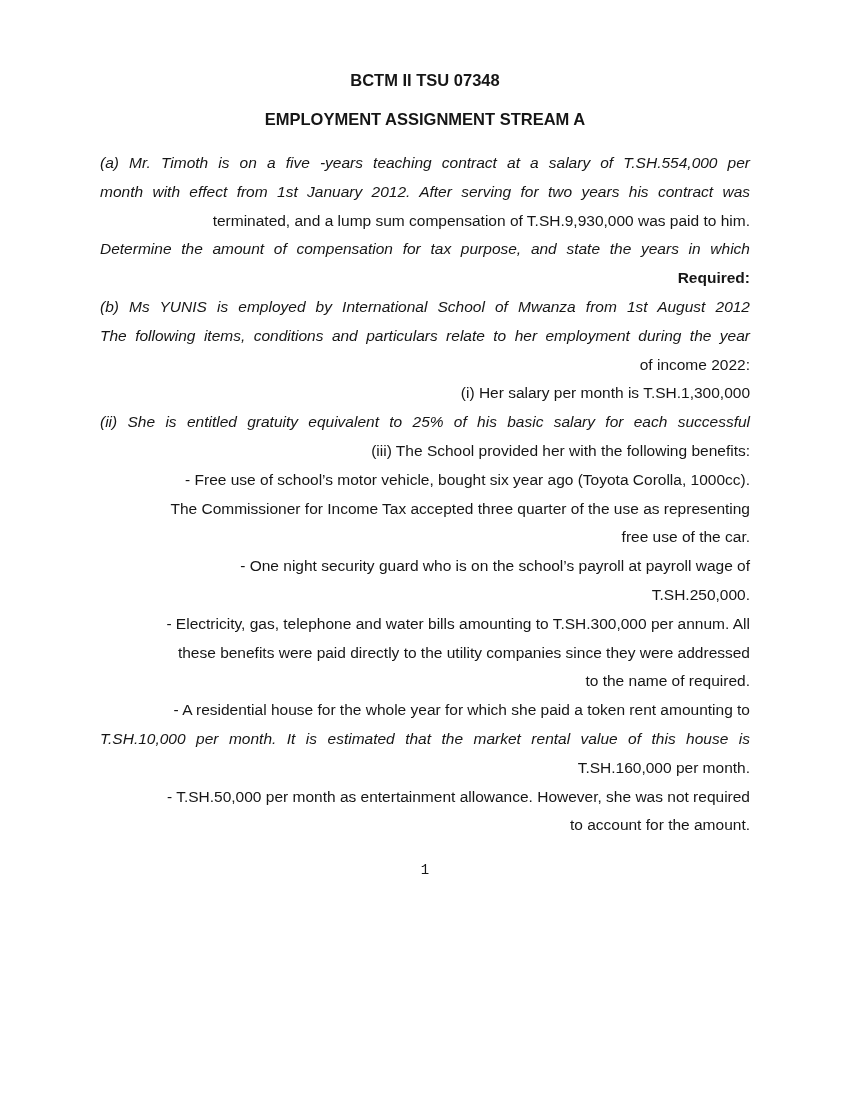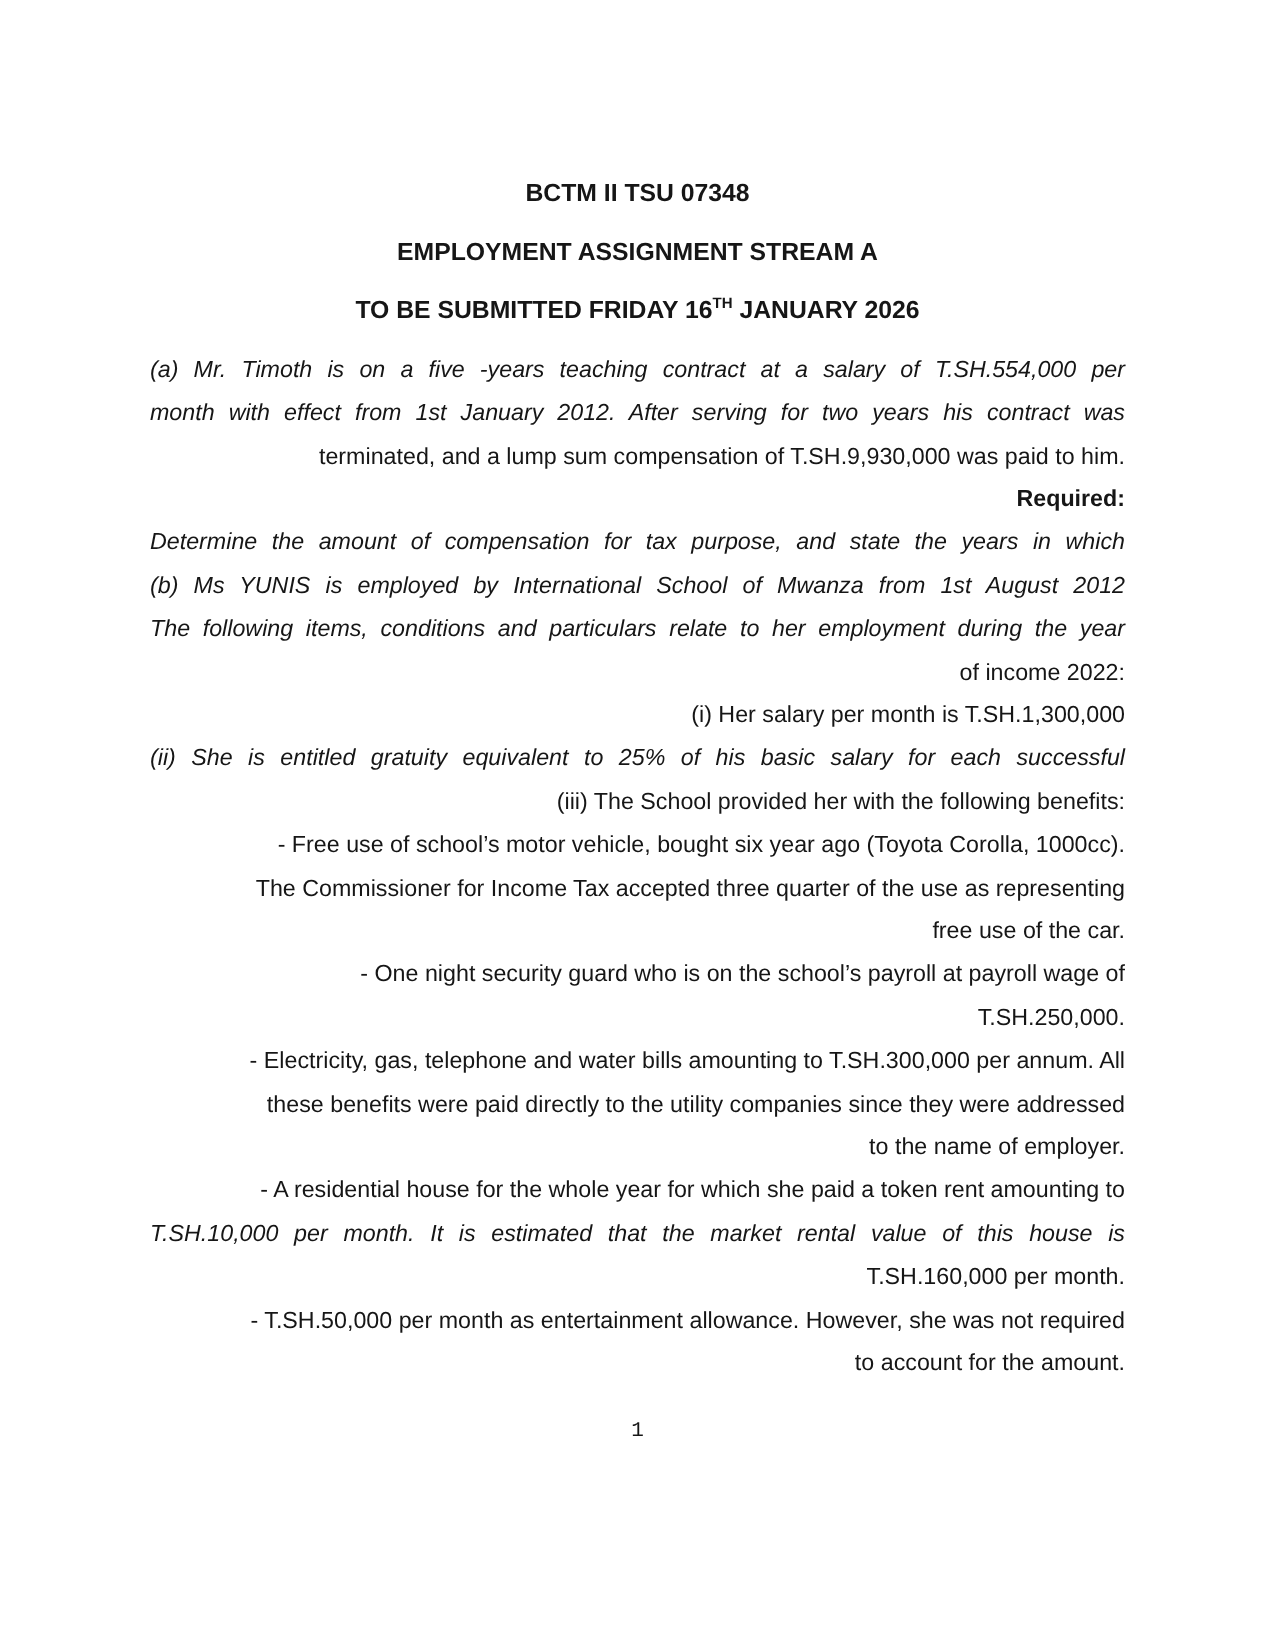--- a/index.html
+++ b/index.html
@@ -6,21 +6,21 @@
     margin: 0;
     padding: 0;
     background: #ffffff;
   }
   .page {
     position: relative;
     width: 850px;
     height: 1100px;
     background: #ffffff;
     box-sizing: border-box;
-    padding: 120px 100px 0 100px;
+    padding: 71px 100px 0 100px;
     font-family: "Liberation Sans", sans-serif;
     color: #161616;
     overflow: hidden;
   }
   .heading {
     text-align: center;
     font-weight: bold;
     font-size: 16.5px;
     line-height: 19px;
     margin: 0 0 20px 0;
@@ -60,43 +60,42 @@
 </style>
 </head>
 <body>
 
 <div class="page">
 
   <div class="heading">BCTM II TSU 07348</div>
 
   <div class="heading">EMPLOYMENT ASSIGNMENT STREAM A</div>
 
-  <div class="heading last"><span>TO BE SUBMITTED FRIDAY 16</span><sup>TH</sup><span> JANUARY 2026</span></div>
 
   <div class="doc-body">
 
   <div class="line just">(a) Mr. Timoth is on a five -years teaching contract at a salary of T.SH.554,000 per</div>
       <div class="line just">month with effect from 1st January 2012. After serving for two years his contract was</div>
       <div class="line">terminated, and a lump sum compensation of T.SH.9,930,000 was paid to him.</div>
+      <div class="line just">Determine the amount of compensation for tax purpose, and state the years in which</div>
       <div class="line bold">Required:</div>
-      <div class="line just">Determine the amount of compensation for tax purpose, and state the years in which</div>
       <div class="line just">(b) Ms YUNIS is employed by International School of Mwanza from 1st August 2012</div>
       <div class="line just">The following items, conditions and particulars relate to her employment during the year</div>
       <div class="line">of income 2022:</div>
       <div class="line">(i) Her salary per month is T.SH.1,300,000</div>
       <div class="line just">(ii) She is entitled gratuity equivalent to 25% of his basic salary for each successful</div>
       <div class="line">(iii) The School provided her with the following benefits:</div>
       <div class="line">- Free use of school’s motor vehicle, bought six year ago (Toyota Corolla, 1000cc).</div>
       <div class="line">The Commissioner for Income Tax accepted three quarter of the use as representing</div>
       <div class="line">free use of the car.</div>
       <div class="line">- One night security guard who is on the school’s payroll at payroll wage of</div>
       <div class="line">T.SH.250,000.</div>
       <div class="line">- Electricity, gas, telephone and water bills amounting to T.SH.300,000 per annum. All</div>
       <div class="line">these benefits were paid directly to the utility companies since they were addressed</div>
-      <div class="line">to the name of employer.</div>
+      <div class="line">to the name of required.</div>
       <div class="line">- A residential house for the whole year for which she paid a token rent amounting to</div>
       <div class="line just">T.SH.10,000 per month. It is estimated that the market rental value of this house is</div>
       <div class="line">T.SH.160,000 per month.</div>
       <div class="line">- T.SH.50,000 per month as entertainment allowance. However, she was not required</div>
       <div class="line">to account for the amount.</div>
     </div>
 
   <div class="footer">1</div>
 
 </div>

